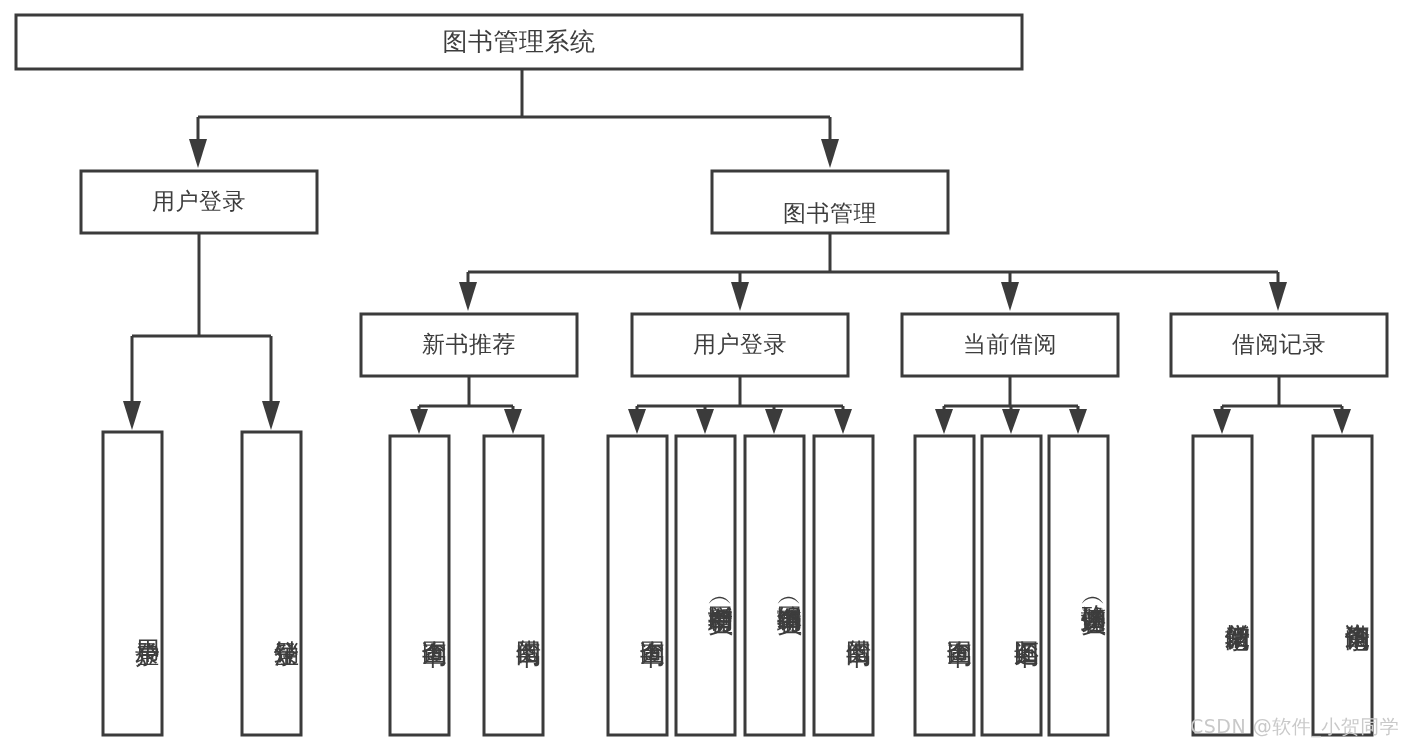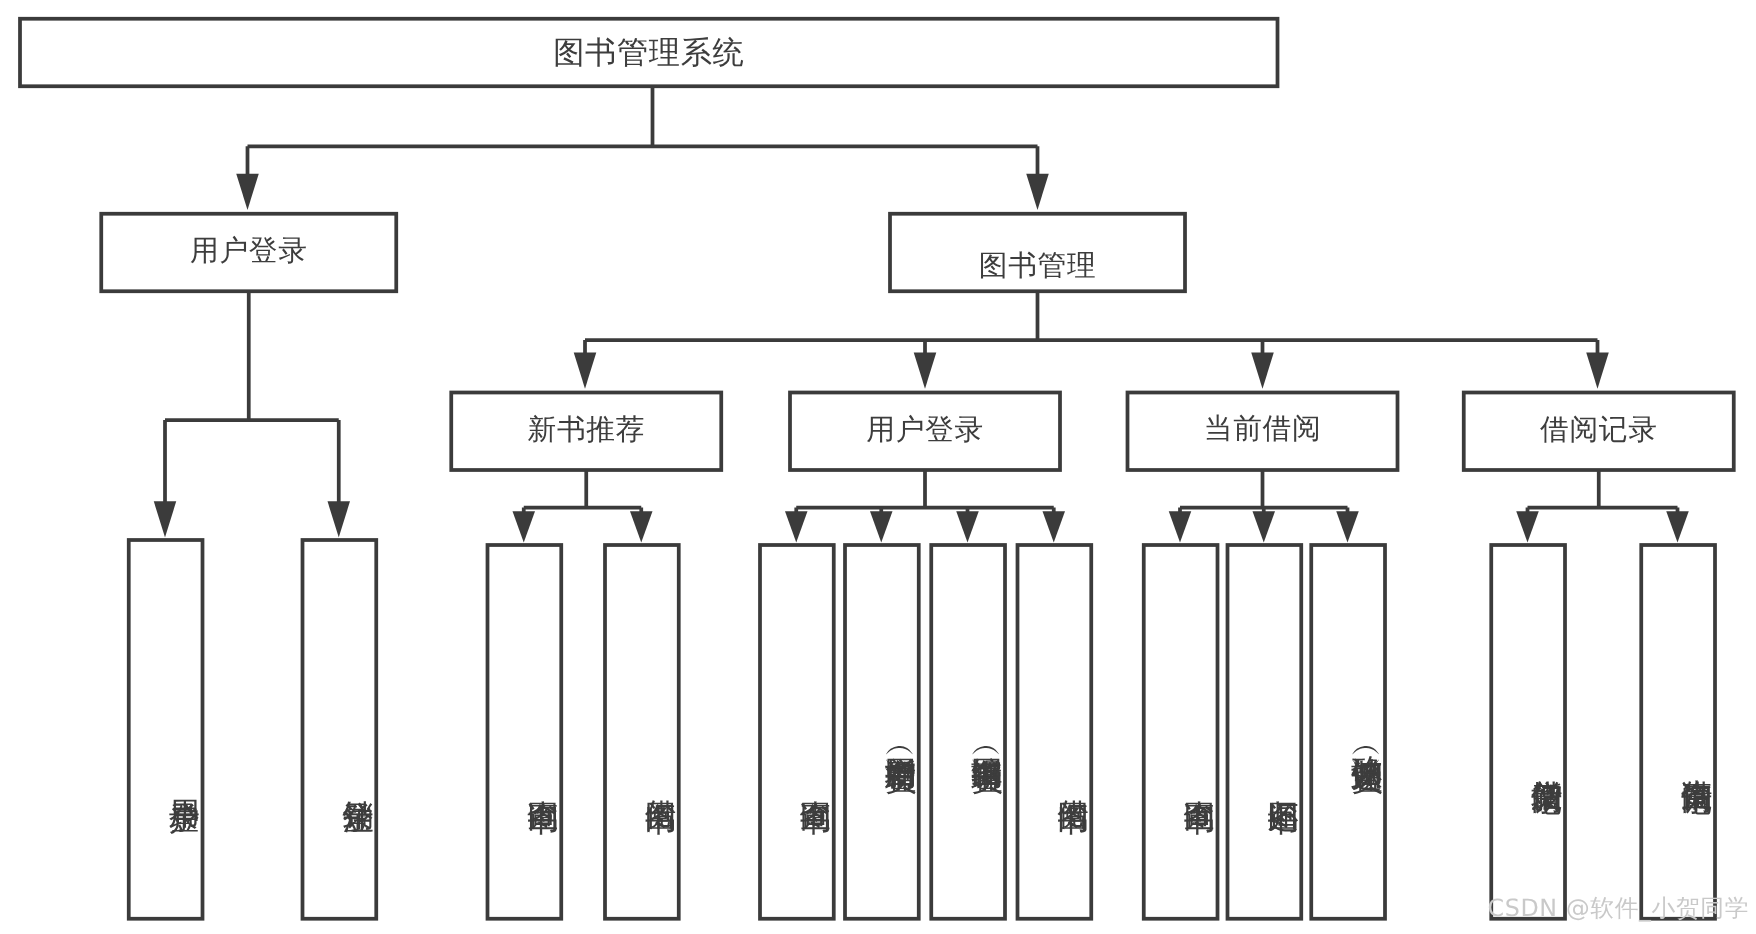--- a/index.html
+++ b/index.html
@@ -174,21 +174,21 @@
     <rect class="node-box" x="1313" y="436" width="59" height="299"></rect>
   </svg>
 
   <div class="node-label-h" style="left:16px; top:15px; width:1006px; height:54px; font-size:25px;">图书管理系统</div>
 
   <div class="node-label-h" style="left:81px; top:171px; width:236px; height:62px;">用户登录</div>
   <div class="node-label-h" style="left:712px; top:171px; width:236px; height:62px;margin-top:12px;">图书管理</div>
 
   <div class="node-label-h" style="left:361px; top:314px; width:216px; height:62px;">新书推荐</div>
   <div class="node-label-h" style="left:632px; top:314px; width:216px; height:62px;">用户登录</div>
-  <div class="node-label-h" style="left:902px; top:314px; width:216px; height:62px;font-family:Liberation Mono, monospace;">当前借阅</div>
+  <div class="node-label-h" style="left:902px; top:314px; width:216px; height:62px;">当前借阅</div>
   <div class="node-label-h" style="left:1171px; top:314px; width:216px; height:62px;border-radius:23px;">借阅记录</div>
 
   <div class="node-label-v" style="left:103px; top:432px; width:59px; height:303px; padding-top:76px; box-sizing:border-box;">用户登录</div>
   <div class="node-label-v" style="left:242px; top:432px; width:59px; height:303px; padding-top:76px; box-sizing:border-box;">注销登录</div>
 
   <div class="node-label-v" style="left:390px; top:436px; width:59px; height:299px; padding-top:72px; box-sizing:border-box;">查询图书</div>
   <div class="node-label-v" style="left:484px; top:436px; width:59px; height:299px; padding-top:72px; box-sizing:border-box;">借阅图书</div>
 
   <div class="node-label-v" style="left:608px; top:436px; width:59px; height:299px; padding-top:72px; box-sizing:border-box;">查询图书</div>
   <div class="node-label-v" style="left:676px; top:436px; width:59px; height:299px; padding-top:8px; box-sizing:border-box;">新增图书（管理员）</div>

